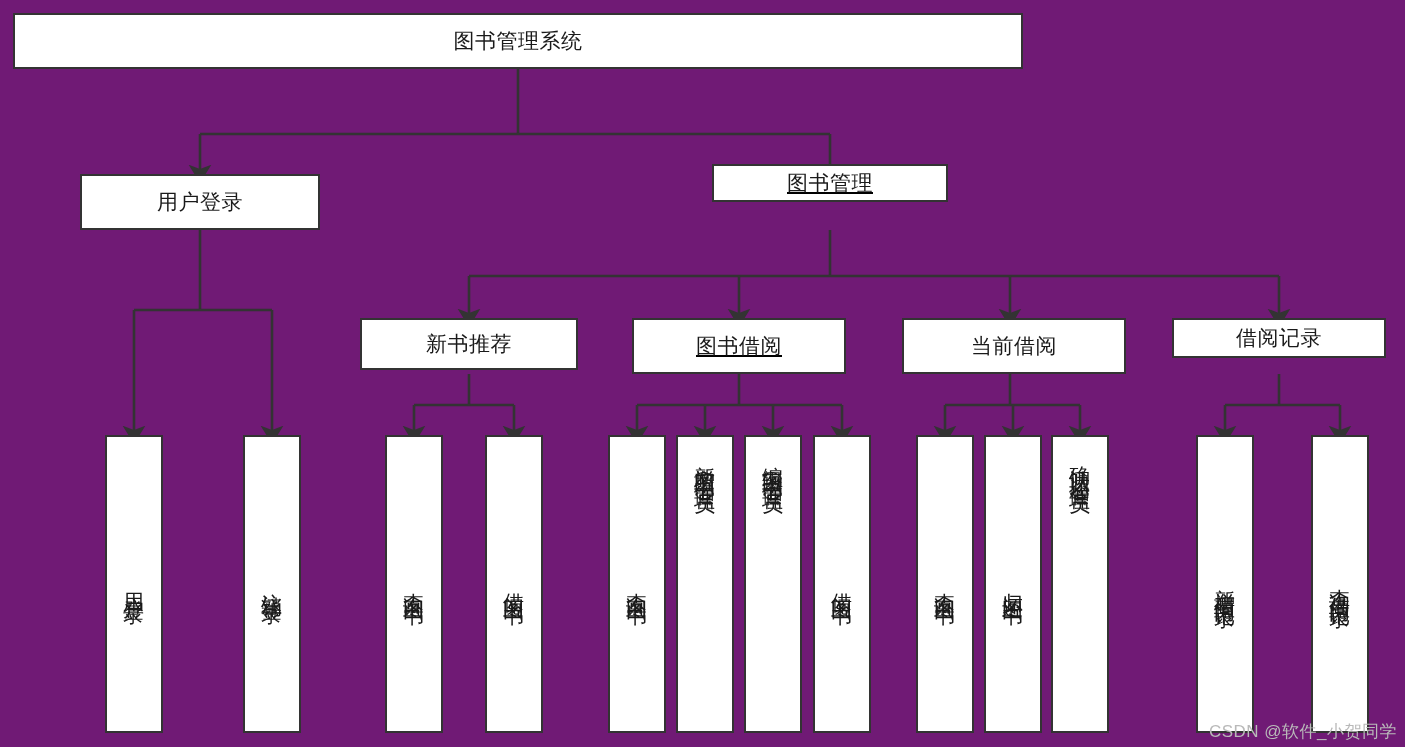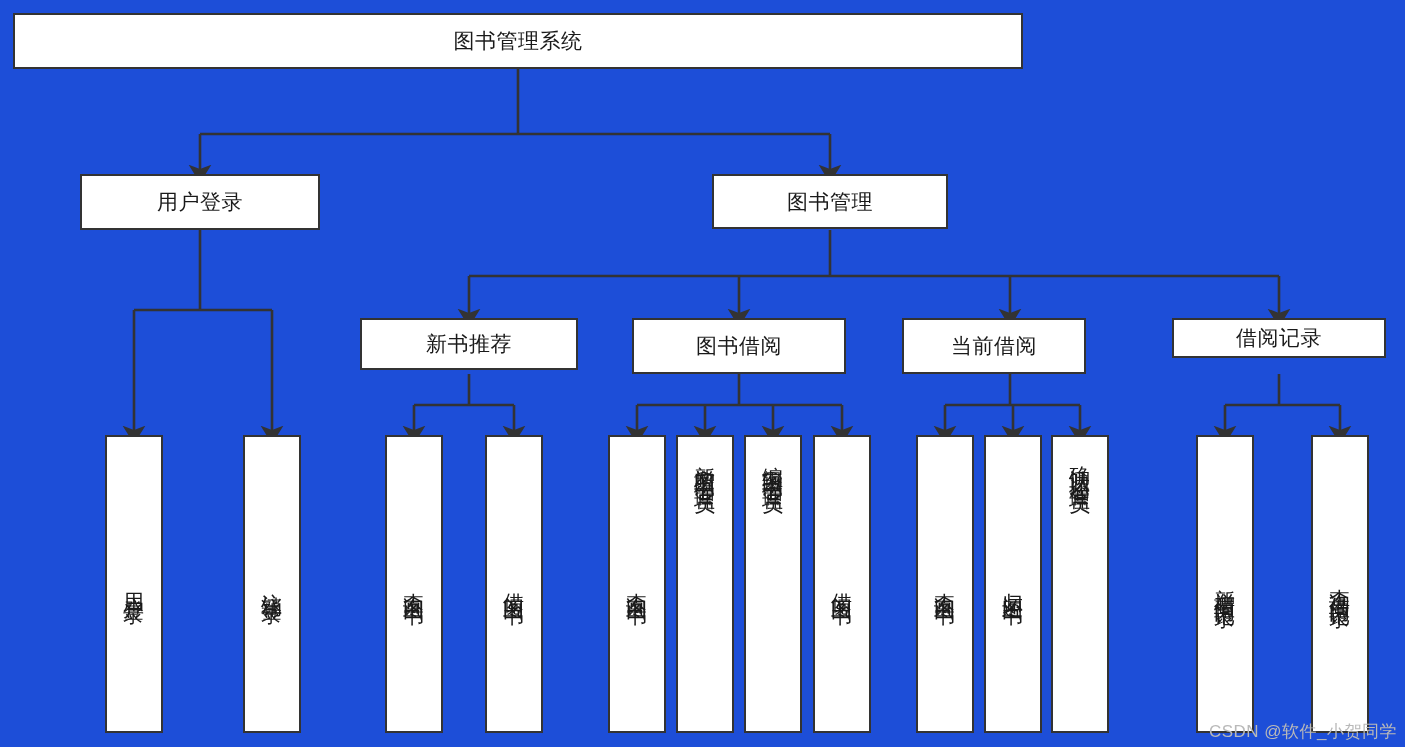--- a/index.html
+++ b/index.html
@@ -7,21 +7,21 @@
     padding: 0;
     background: #ffffff;
   }
   body {
     font-family: "Liberation Sans", "DejaVu Sans", sans-serif;
   }
   #canvas {
     position: relative;
     width: 1405px;
     height: 747px;
-    background: #1d4ed8;
+    background: #701a75;
     overflow: hidden;
   }
   #edges {
     position: absolute;
     left: 0;
     top: 0;
     width: 1405px;
     height: 747px;
     pointer-events: none;
   }
@@ -115,30 +115,30 @@
         <line x1="1340" y1="405" x2="1340" y2="434" stroke="#333333" stroke-width="2.6" marker-end="url(#arrowhead)"></line>
       </g>
   </svg>
   <div id="nodes">
       <div class="node" style="left: 13px; top: 13px; width: 1010px; height: 56px;">
         <span class="lbl">图书管理系统</span>
       </div>
       <div class="node" style="left: 80px; top: 174px; width: 240px; height: 56px;">
         <span class="lbl">用户登录</span>
       </div>
-      <div class="node" style="left: 712px; top: 174px; width: 236px; height: 55px;">
+      <div class="node" style="left: 712px; top: 164px; width: 236px; height: 38px; text-decoration: underline;">
         <span class="lbl">图书管理</span>
       </div>
       <div class="node" style="left: 360px; top: 318px; width: 218px; height: 52px;">
         <span class="lbl">新书推荐</span>
       </div>
-      <div class="node" style="left: 632px; top: 318px; width: 214px; height: 56px;">
+      <div class="node" style="left: 632px; top: 318px; width: 214px; height: 56px; text-decoration: underline;">
         <span class="lbl">图书借阅</span>
       </div>
-      <div class="node" style="left: 902px; top: 318px; width: 184px; height: 56px;">
+      <div class="node" style="left: 902px; top: 318px; width: 224px; height: 56px;">
         <span class="lbl">当前借阅</span>
       </div>
       <div class="node" style="left: 1172px; top: 318px; width: 214px; height: 40px;">
         <span class="lbl">借阅记录</span>
       </div>
       <div class="node vert mid" style="left: 105px; top: 435px; width: 58px; height: 298px;">
         <span class="lbl">用户登录</span>
       </div>
       <div class="node vert mid" style="left: 243px; top: 435px; width: 58px; height: 298px;">
         <span class="lbl">注销登录</span>

